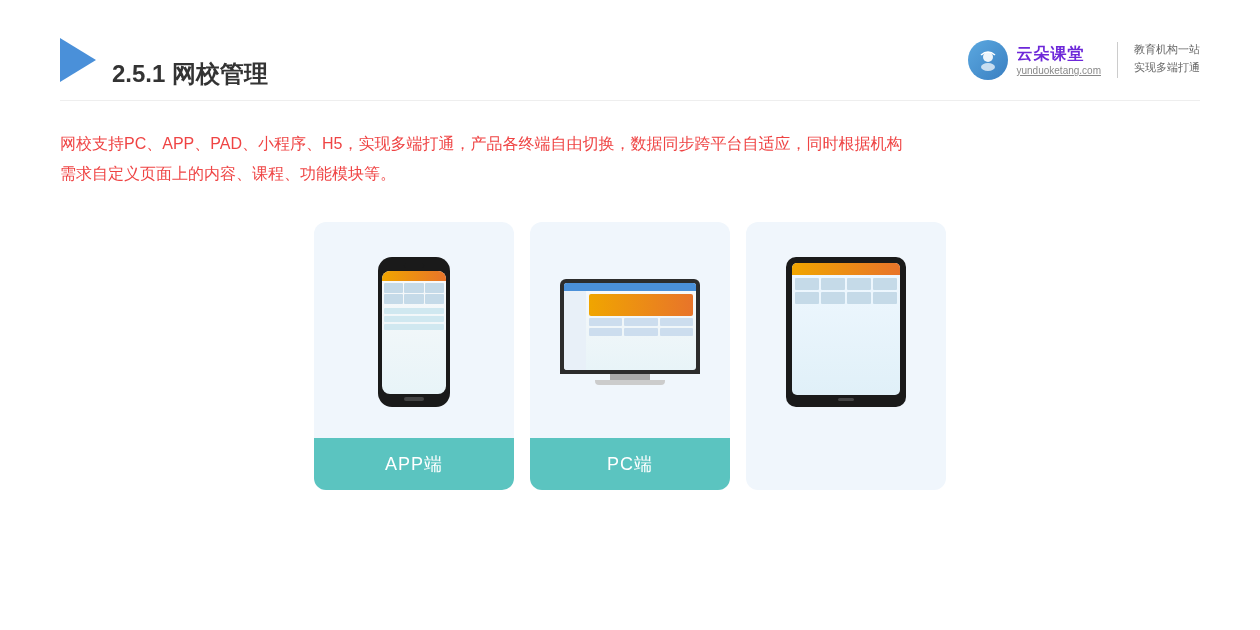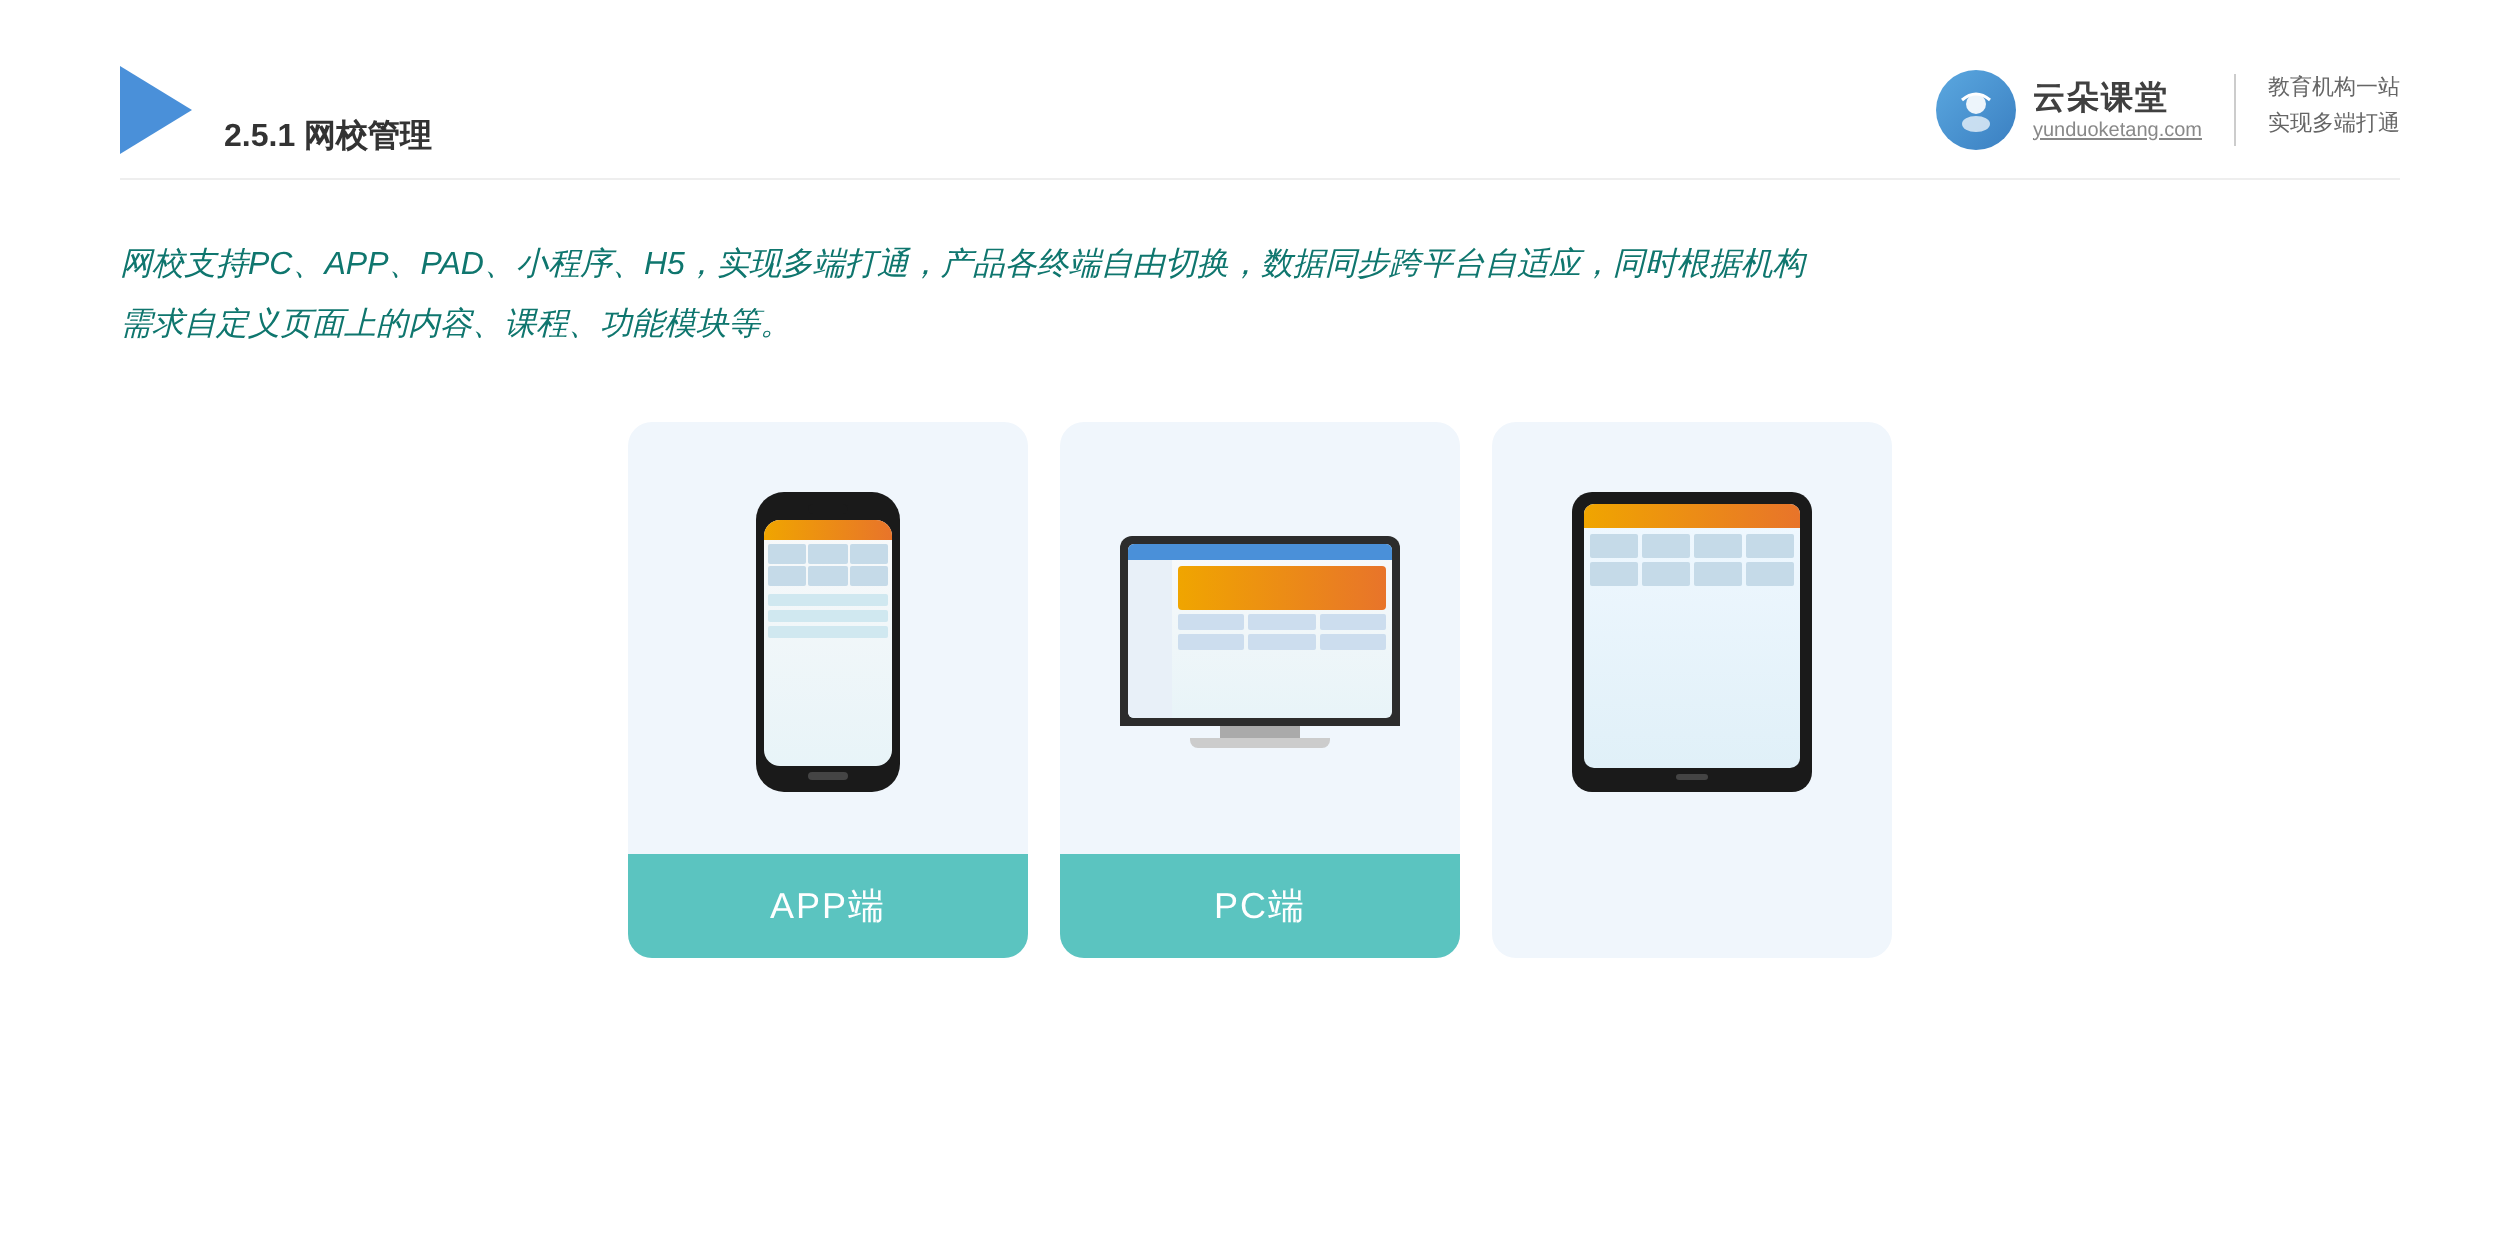--- a/index.html
+++ b/index.html
@@ -37,21 +37,21 @@
 
     .logo-triangle {
       width: 0;
       height: 0;
       border-top: 22px solid transparent;
       border-bottom: 22px solid transparent;
       border-left: 36px solid #4a90d9;
     }
 
     .header-title {
-      font-size: 16px;
+      font-size: 24px;
       color: #333;
       margin-top: 28px;
     }
 
     .header-title .bold {
       font-weight: bold;
     }
 
     .header-right {
       display: flex;
@@ -78,21 +78,21 @@
       font-weight: bold;
     }
 
     .brand-text-container {
       display: flex;
       flex-direction: column;
     }
 
     .brand-name {
       font-size: 16px;
-      color: #404040;
+      color: #6d28d9;
       font-weight: bold;
       letter-spacing: 1px;
     }
 
     .brand-domain {
       font-size: 10px;
       color: #888;
       text-decoration: underline;
     }
 
@@ -106,24 +106,23 @@
     .brand-slogan {
       font-size: 11px;
       color: #666;
       line-height: 1.6;
       font-family: Liberation Mono, monospace;
     }
 
     
     .description {
       font-size: 16px;
-      color: #0f766e;
+      color: #ef4444;
       line-height: 1.9;
       margin-bottom: 32px;
-      font-style: italic;
     }
 
     
     .cards-section {
       display: flex;
       gap: 16px;
       justify-content: center;
     }
 
     .device-card {

